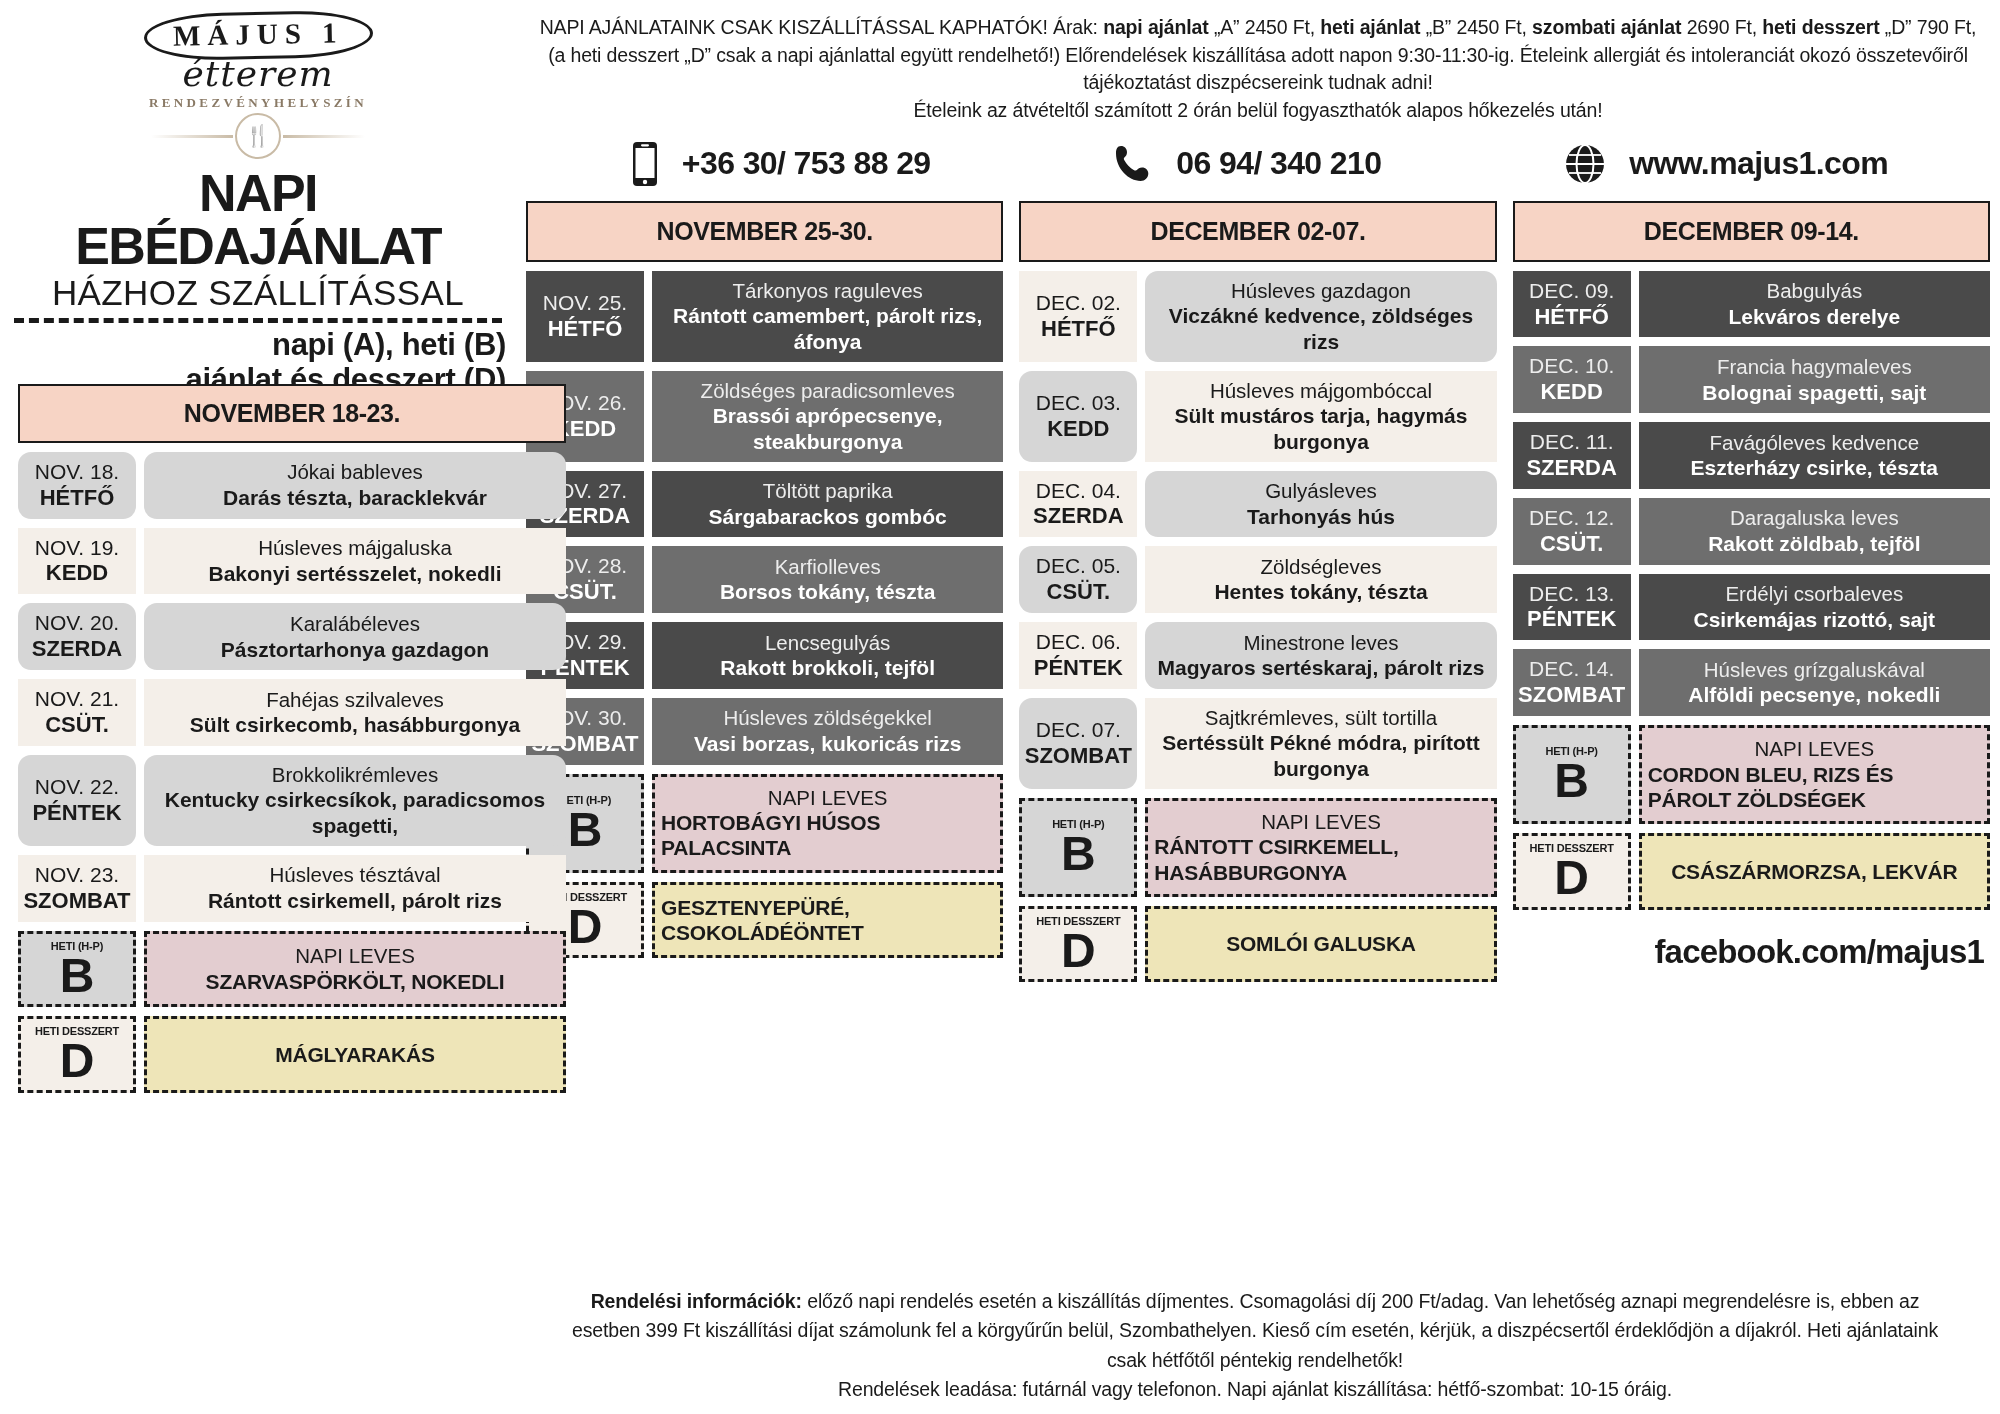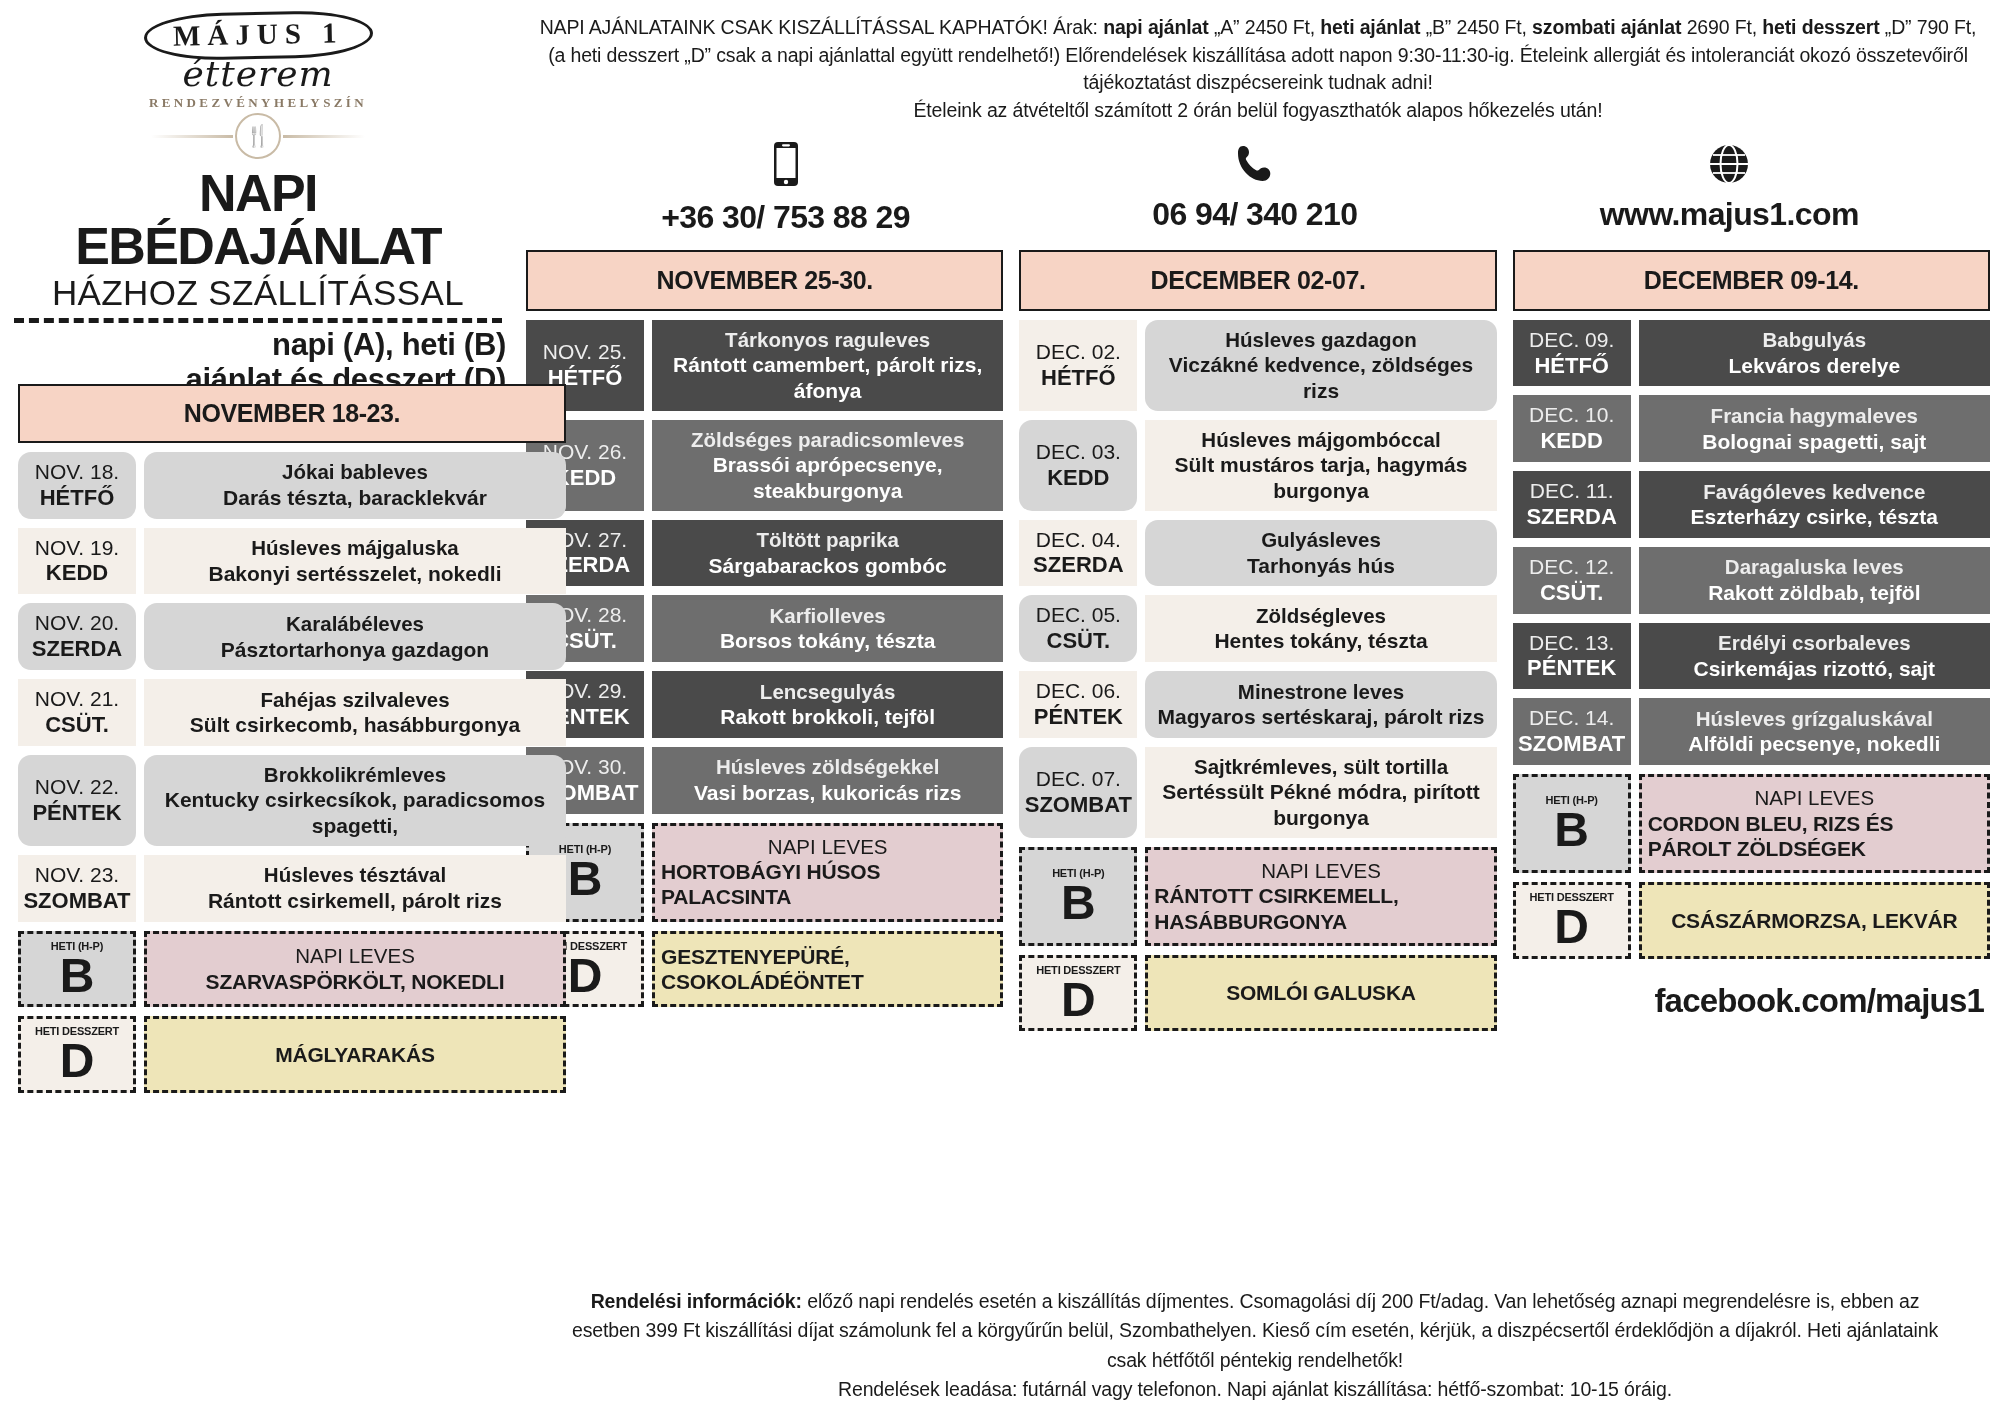--- a/index.html
+++ b/index.html
@@ -77,21 +77,21 @@
     font-size: 19.5px; line-height: 1.42; text-align: center;
     padding: 6px 8px 0; letter-spacing: -0.15px;
   }
   .header-note b { font-weight: bold; }
 
   
   .contact-row {
     display: flex; align-items: center; justify-content: space-around;
     margin-top: 16px; padding: 0 10px 0 14px;
   }
-  .contact-item { display: flex; align-items: center; gap: 12px; flex-direction: column; }
+  .contact-item { display: flex; align-items: center; gap: 24px; }
   .contact-text { font-size: 32px; font-weight: bold; letter-spacing: -0.6px; }
   .ico { flex: 0 0 auto; display: block; }
 
   
   .weeks { display: flex; gap: 16px; margin-top: 14px; }
   .week-col { flex: 1 1 0; min-width: 0; }
 
   .week-head {
     background: #f7d4c5; border: 2.5px solid #1a1a1a;
     text-align: center; font-size: 25px; font-weight: bold;
@@ -105,21 +105,21 @@
     display: flex; flex-direction: column; align-items: center; justify-content: center;
     padding: 8px 2px; line-height: 1.18;
   }
   .day-date .d1 { font-size: 21px; font-weight: 300; }
   .day-date .d2 { font-size: 22px; font-weight: bold; }
   .day-meal {
     flex: 1 1 auto; min-width: 0;
     display: flex; flex-direction: column; align-items: center; justify-content: center;
     text-align: center; padding: 8px 6px; line-height: 1.2;
   }
-  .day-meal .soup { font-size: 20.5px; font-weight: 700; }
+  .day-meal .soup { font-size: 20.5px; font-weight: 400; }
   .day-meal .main { font-size: 21px; font-weight: bold; }
 
   
   .lt-a { background: #d6d6d6; border-radius: 13px; }
   .lt-b { background: #f4efe9; }
   
   .dk-a { background: #4a4a4a; color: #ffffff; }
   .dk-b { background: #6e6e6e; color: #ffffff; }
   .dk-a .d1, .dk-b .d1, .dk-a .soup, .dk-b .soup { color: #ededed; }
 

